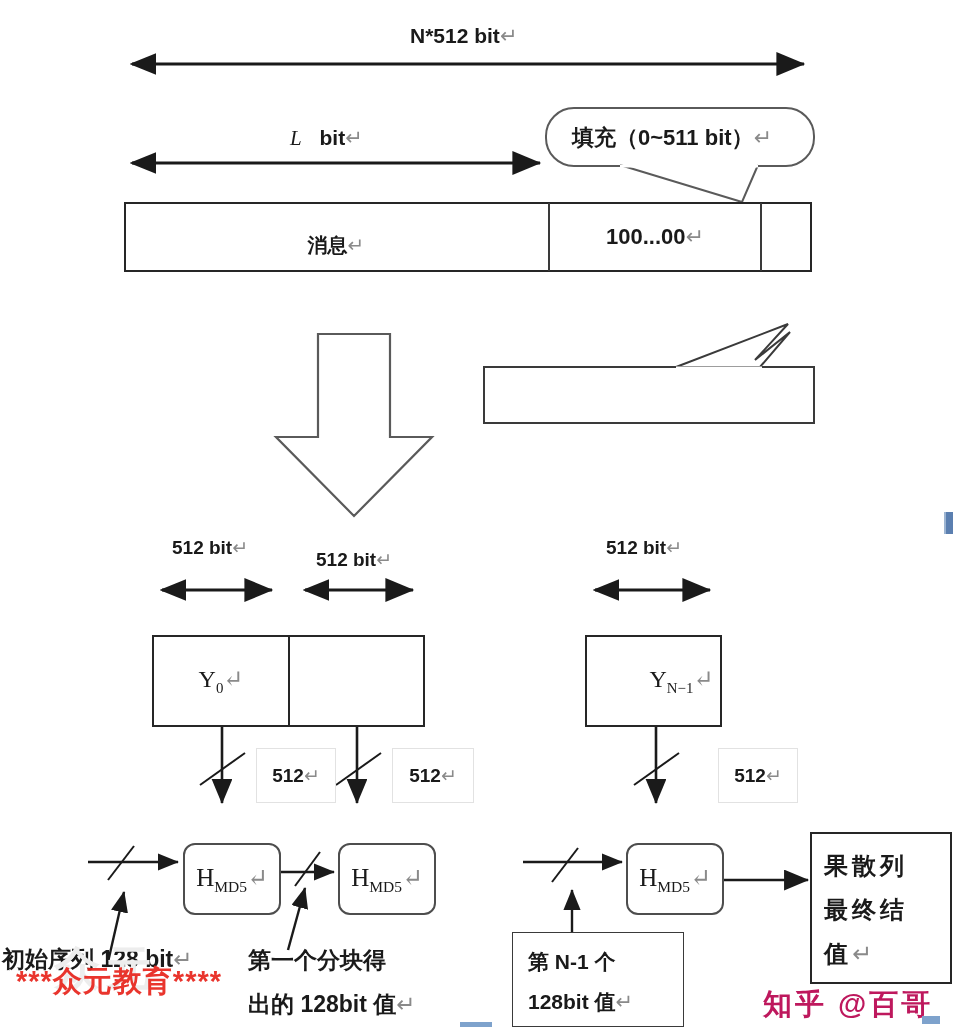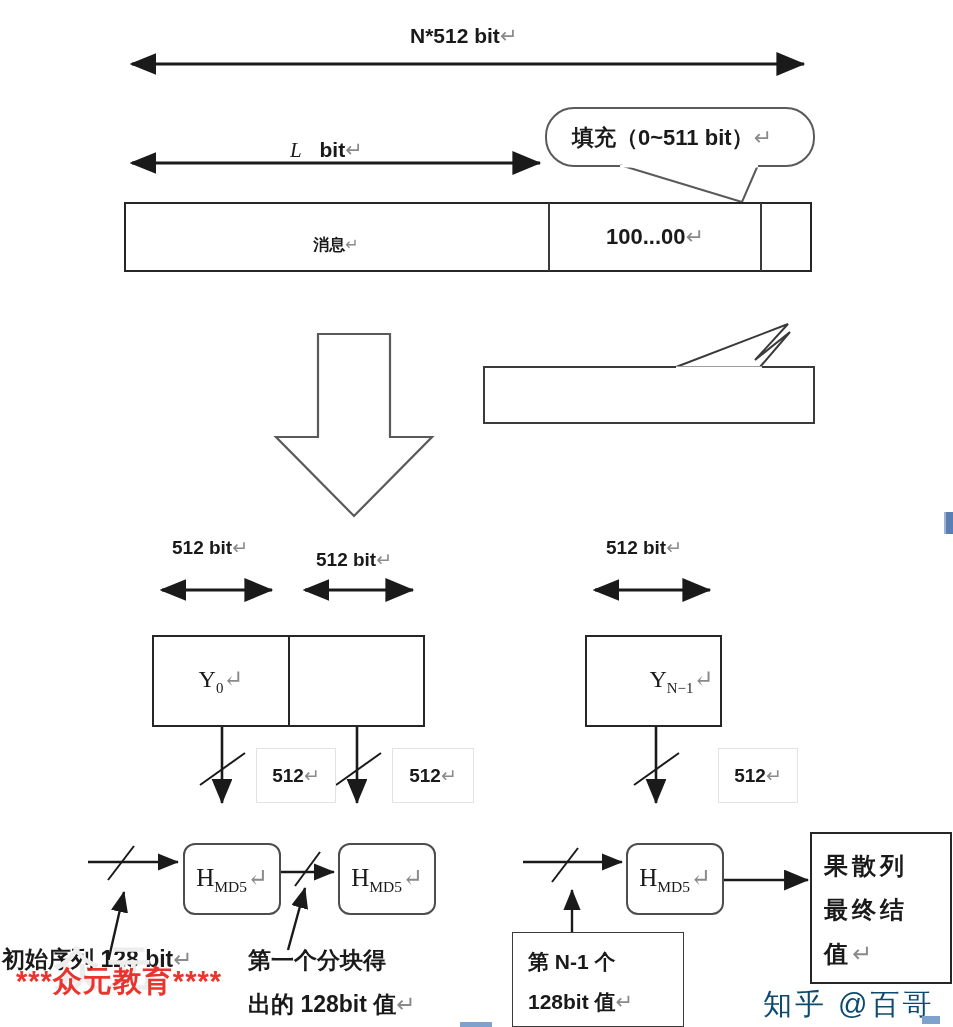--- a/index.html
+++ b/index.html
@@ -76,22 +76,22 @@
 
   .wm-red {
     position: absolute;
     color: #e8241c;
     font-weight: 700;
     letter-spacing: 1px;
     opacity: .92;
   }
   .wm-grey {
     position: absolute;
-    color: #0c4a6e;
-    font-weight: 400;
+    color: #be185d;
+    font-weight: 700;
   }
   .wm-ghost {
     position: absolute;
     color: #ededed;
     font-weight: 700;
   }
   .blue-strip {
     position: absolute;
     background: #5b7fb0;
     border-left: 2px solid #9db5d2;
@@ -194,35 +194,35 @@
 
     <g>
       <line x1="572" y1="936" x2="572" y2="944" stroke="#1a1a1a" stroke-width="2"></line>
     </g>
   </svg>
 
   <div class="lbl" style="left:410px; top:24px; font-size:21px;">
     <span>N*512 bit</span><span class="pilcrow">↵</span>
   </div>
 
-  <div class="lbl" style="left:290px; top:138px; font-size:21px;">
+  <div class="lbl" style="left:290px; top:126px; font-size:21px;">
     <em class="lbl-serif" style="font-weight:400;">L</em>
     <span style="display:inline-block;width:12px;"></span><span>bit</span><span class="pilcrow">↵</span>
   </div>
 
   <div class="lbl" style="left:572px; top:123px; font-size:22px;">
     <span>填充（0~511 bit）</span><span class="pilcrow">↵</span>
   </div>
 
   <div class="box" style="left:124px; top:202px; width:688px; height:70px;"></div>
   <div class="abs" style="left:548px; top:203px; width:2px; height:68px; background:#3a3a3a;"></div>
   <div class="abs" style="left:760px; top:203px; width:2px; height:68px; background:#3a3a3a;"></div>
 
   <div class="abs center" style="left:124px; top:202px; width:424px; height:70px;">
-    <span class="cell-txt" style="font-size:16px;margin-top:17px;">
+    <span class="cell-txt" style="font-size:20px;margin-top:17px;">
       <span>消息</span><span class="pilcrow">↵</span>
     </span>
   </div>
   <div class="abs center" style="left:550px; top:202px; width:210px; height:70px;border-radius:21px;">
     <span class="cell-txt" style="font-size:22px;">
       <span>100...00</span><span class="pilcrow">↵</span>
     </span>
   </div>
   <div class="abs center" style="left:762px; top:202px; width:50px; height:70px;">
     <span class="cell-txt" style="font-size:20px;"></span>

